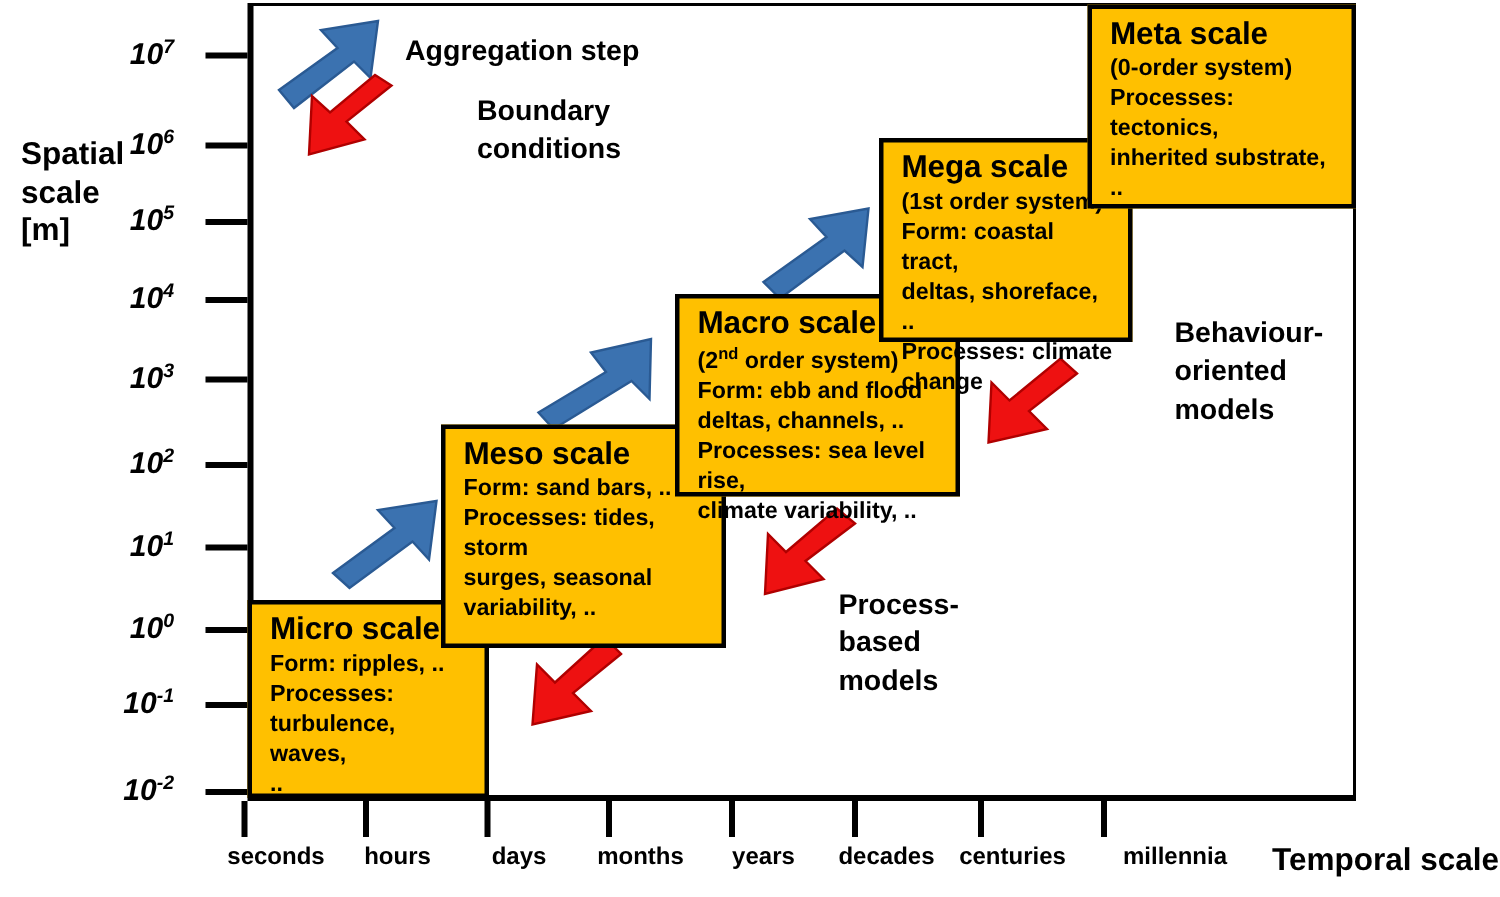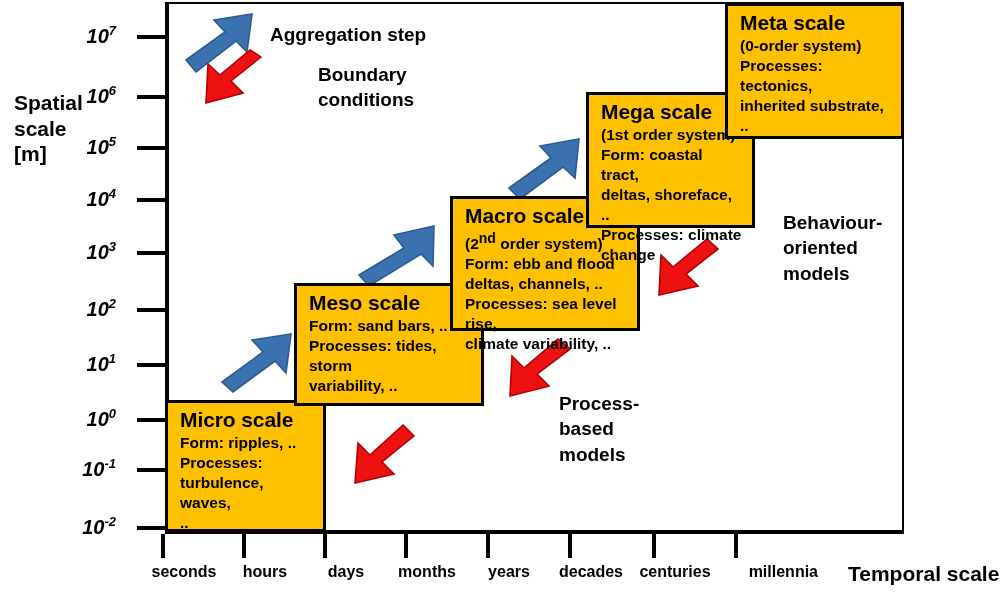--- a/index.html
+++ b/index.html
@@ -24,21 +24,21 @@
           text-align:center;white-space:nowrap;}
 
   .axis-title{position:absolute;font-size:21px;font-weight:bold;line-height:1.22;}
 
   
   .scalebox{position:absolute;background:#FFC000;border:3px solid #000;
             box-sizing:border-box;padding:4px 9px 4px 12px;}
   .scalebox .bt{font-size:21px;font-weight:bold;line-height:1.22;
                 letter-spacing:-0.1px;white-space:nowrap;}
   .scalebox .bl{font-size:15.5px;font-weight:bold;line-height:1.30;}
-  .scalebox .bl sup{font-size:14px;vertical-align:super;}
+  .scalebox .bl sup{font-size:11px;vertical-align:super;}
   .note-big{position:absolute;font-size:19px;font-weight:bold;line-height:1.33;}
 
   .arrow{position:absolute;}
 </style>
 </head>
 <body>
 
 <div id="stage">
 
   <div class="plot-frame"></div>
@@ -146,24 +146,25 @@
   </div>
 
   <div class="scalebox" style="left:165px;top:400px;width:161px;height:132px;">
     <div class="bt">Micro scale</div>
     <div class="bl">Form: ripples, ..</div>
     <div class="bl">Processes:</div>
     <div class="bl">turbulence, waves,</div>
     <div class="bl">..</div>
   </div>
 
-  <div class="scalebox" style="left:294px;top:283px;width:190px;height:123px;">
+  <div class="scalebox" style="left:294px;top:283px;width:190px;height:149px;">
     <div class="bt">Meso scale</div>
     <div class="bl">Form: sand bars, ..</div>
     <div class="bl">Processes: tides, storm</div>
+    <div class="bl">surges, seasonal</div>
     <div class="bl">variability, ..</div>
   </div>
 
   <div class="scalebox" style="left:450px;top:196px;width:190px;height:135px;">
     <div class="bt">Macro scale</div>
     <div class="bl"><span>(2</span><sup>nd</sup><span> order system)</span></div>
     <div class="bl">Form: ebb and flood</div>
     <div class="bl">deltas, channels, ..</div>
     <div class="bl">Processes: sea level rise,</div>
     <div class="bl">climate variability, ..</div>

